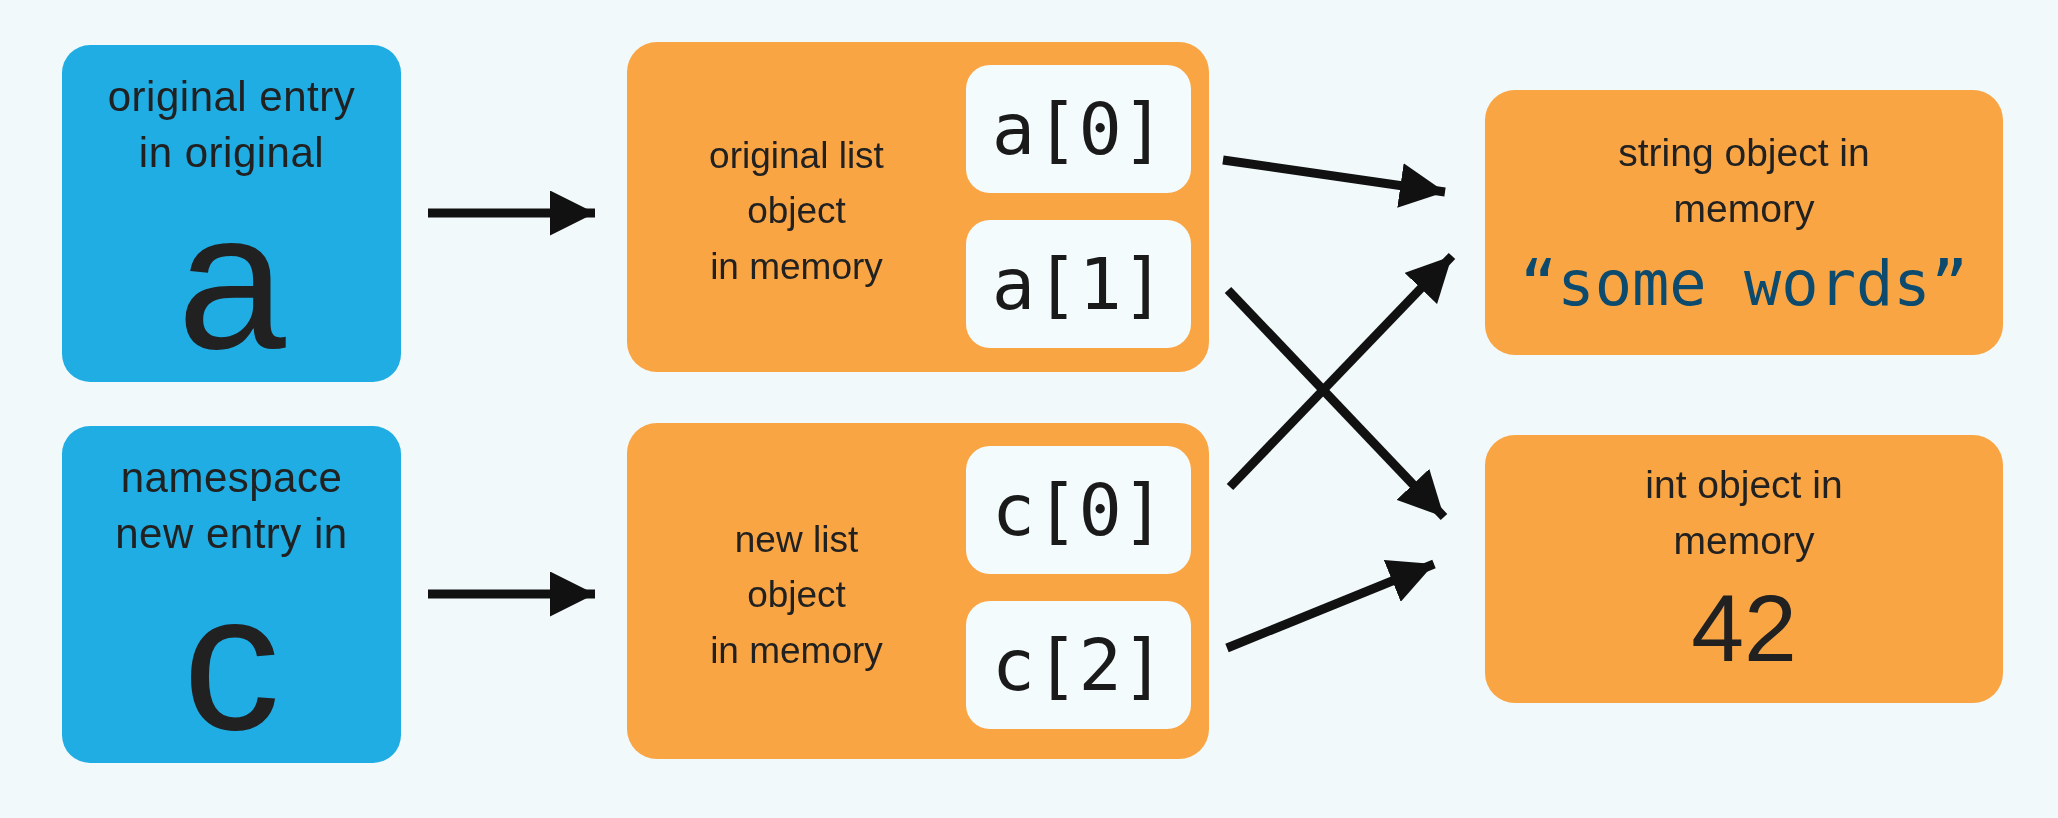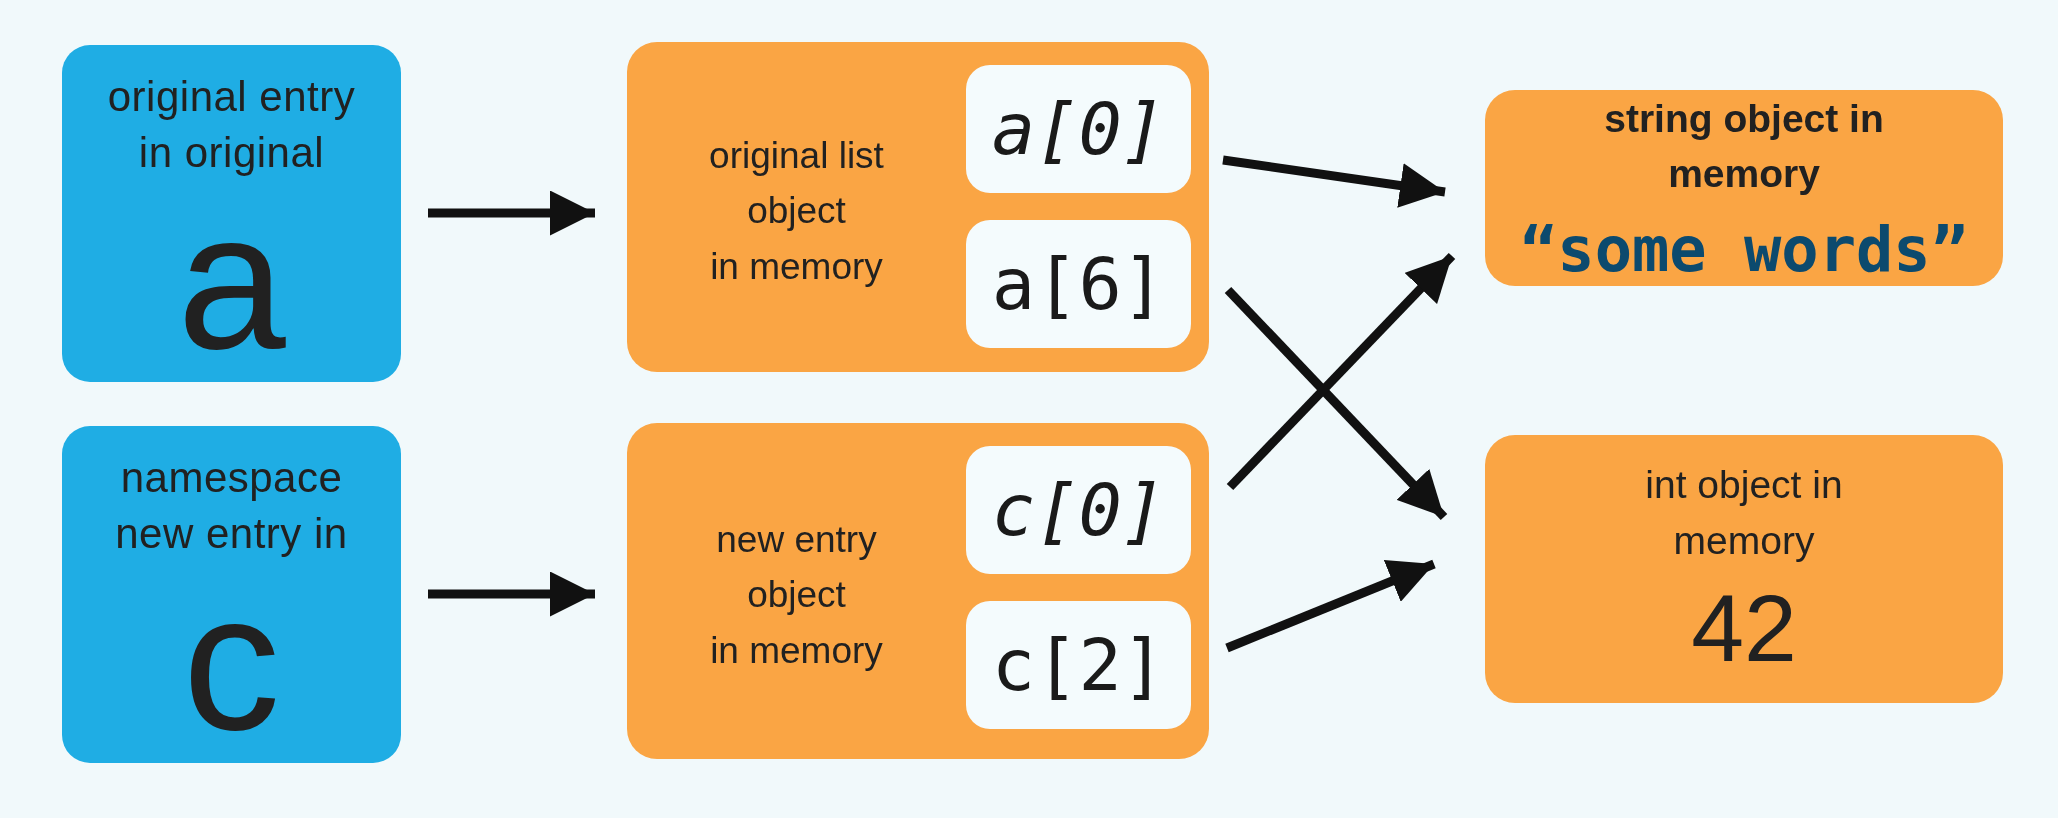--- a/index.html
+++ b/index.html
@@ -50,21 +50,21 @@
   .slot{
     position:absolute;
     width:225px;height:128px;
     background:var(--slot);
     border-radius:24px;
     display:flex;align-items:center;justify-content:center;
     font-family:"DejaVu Sans Mono", monospace;
     font-size:72px;
     color:#1a1a1a;
   }
-  .slot-0{left:339px;top:23px;font-style:italic;}
+  .slot-0{left:339px;top:23px;}
   .slot-1{left:339px;top:178px;}
   .val-box{
     display:flex;flex-direction:column;align-items:center;justify-content:center;
   }
   .val-cap{
     font-size:39px;line-height:1.42;text-align:center;
   }
   .val-mono{
     margin-top:12px;
     font-family:"DejaVu Sans Mono", monospace;
@@ -112,34 +112,34 @@
     <div class="blue-var">c</div>
   </div>
 
   <div class="box orange-box" style="left:627px;top:42px;width:582px;height:330px;">
     <div class="mid-cap">
       <div>original list</div>
       <div>object</div>
       <div>in memory</div>
     </div>
     <div class="slot slot-0">a[0]</div>
-    <div class="slot slot-1">a[6]</div>
+    <div class="slot slot-1">a[1]</div>
   </div>
 
   <div class="box orange-box" style="left:627px;top:423px;width:582px;height:336px;">
     <div class="mid-cap">
-      <div>new entry</div>
+      <div>new list</div>
       <div>object</div>
       <div>in memory</div>
     </div>
     <div class="slot slot-0">c[0]</div>
     <div class="slot slot-1">c[2]</div>
   </div>
 
-  <div class="box orange-box val-box" style="left:1485px;top:90px;width:518px;height:196px;font-weight:bold;">
+  <div class="box orange-box val-box" style="left:1485px;top:90px;width:518px;height:265px;">
     <div class="val-cap">
       <div>string object in</div>
       <div>memory</div>
     </div>
     <div class="val-mono">“some words”</div>
   </div>
 
   <div class="box orange-box val-box" style="left:1485px;top:435px;width:518px;height:268px;">
     <div class="val-cap">
       <div>int object in</div>

